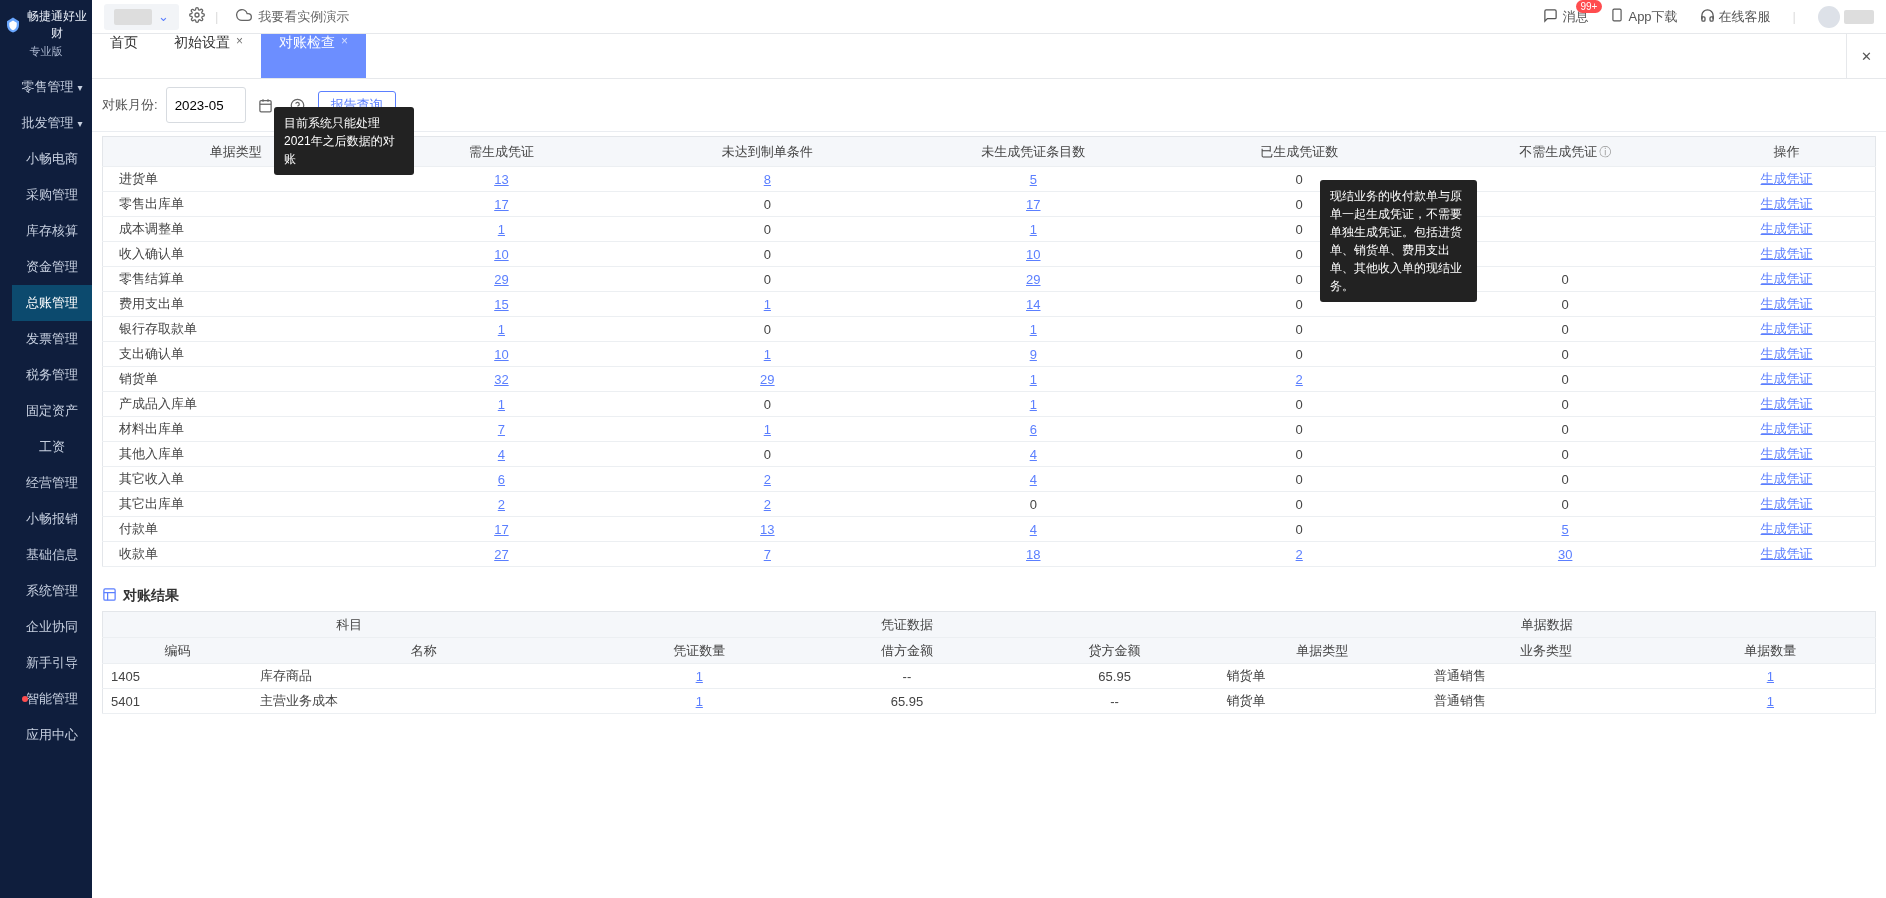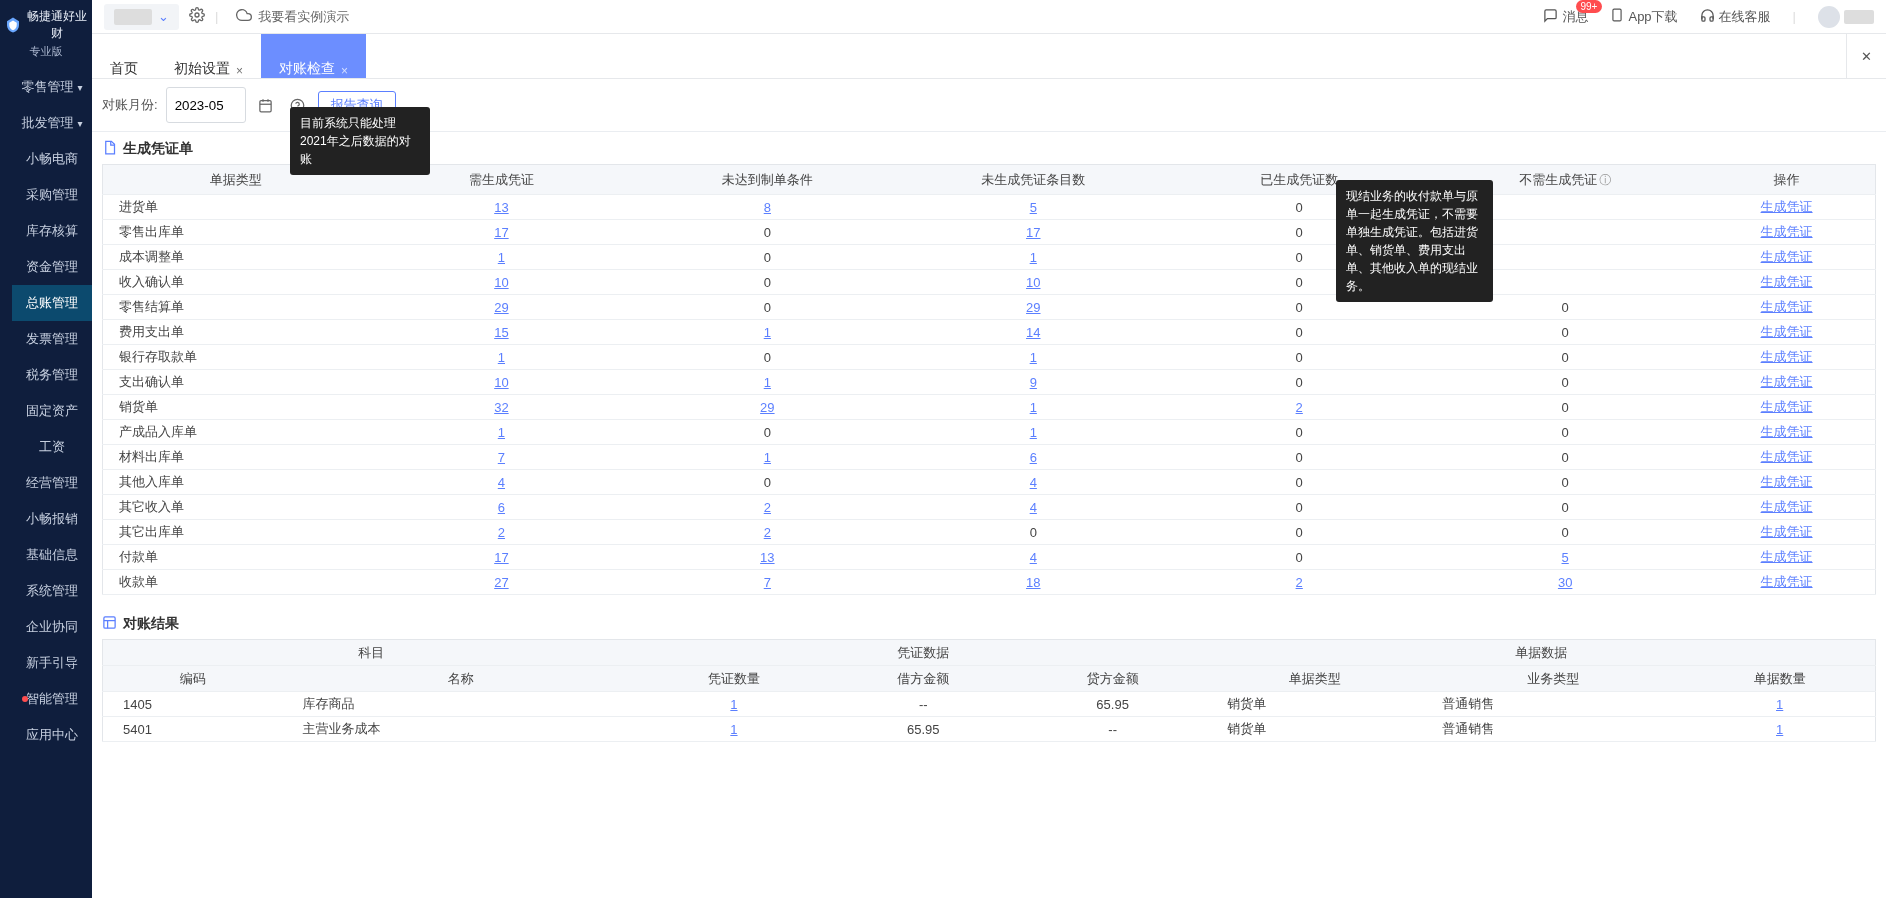--- a/index.html
+++ b/index.html
@@ -26,52 +26,52 @@
 .gear { cursor: pointer; color: #666; }
 .demo-link { display: flex; align-items: center; gap: 6px; color: #666; cursor: pointer; margin-left: 8px; }
 .topbar-right { margin-left: auto; display: flex; align-items: center; gap: 22px; color: #555; }
 .tr-item { display: flex; align-items: center; gap: 4px; cursor: pointer; position: relative; }
 .badge { position: absolute; top: -8px; right: -14px; background: #ff4d4f; color: #fff; font-size: 10px; padding: 1px 5px; border-radius: 8px; }
 .avatar { width: 22px; height: 22px; border-radius: 50%; background: #dde1e8; }
 .name-block { width: 30px; height: 14px; background: #ddd; border-radius: 2px; }
 
 
 .tabs { height: 45px; border-bottom: 1px solid #e6e8eb; display: flex; align-items: stretch; position: relative; }
-.tab { padding: 0 18px; display: flex; align-items: flex-end; gap: 6px; cursor: pointer; font-size: 14px; color: #333; }
+.tab { padding: 0 18px; display: flex; align-items: flex-start; gap: 6px; cursor: pointer; font-size: 14px; color: #333; }
 .tab.active { background: #6c8eff; color: #fff; }
 .tab-close { font-size: 12px; opacity: 0.7; cursor: pointer; }
 .tabs-close-all { margin-left: auto; width: 40px; display: flex; align-items: center; justify-content: center; cursor: pointer; border-left: 1px solid #e6e8eb; color: #555; }
 
 
 .content { flex: 1; overflow: auto; }
 .filter-bar { padding: 8px 10px; display: flex; align-items: center; gap: 8px; border-bottom: 1px solid #eaedf1; position: relative; }
 .filter-label { color: #555; }
 .month-input { border: 1px solid #d7dbe0; height: 36px; width: 80px; padding: 0 8px; border-radius: 3px; }
 .icon-btn { width: 24px; height: 24px; display: flex; align-items: center; justify-content: center; cursor: pointer; color: #666; }
 .report-btn { border: 1px solid #5b7fff; color: #5b7fff; background: #fff; height: 28px; padding: 0 12px; border-radius: 3px; cursor: pointer; font-size: 13px; }
 
-.tooltip { position: absolute; background: #222; color: #fff; font-size: 12px; padding: 7px 10px; border-radius: 3px; line-height: 1.5; z-index: 100; margin-left: 16px; }
+.tooltip { position: absolute; background: #222; color: #fff; font-size: 12px; padding: 7px 10px; border-radius: 3px; line-height: 1.5; z-index: 100; }
 .tip-month { top: 28px; left: 182px; width: 140px; }
 .tip-novoucher { top: 180px; left: 1320px; width: 157px; }
 
 
 .section { padding: 4px 10px 12px; }
 .section-title { display: flex; align-items: center; gap: 6px; font-size: 14px; font-weight: 600; color: #333; margin: 4px 0 6px; }
 .doc-icon { color: #5b7fff; font-size: 14px; }
 table { width: 100%; border-collapse: collapse; border: 1px solid #e3e6ea; }
 th, td { border-bottom: 1px solid #eceff2; padding: 0; font-weight: normal; }
 th { background: #f5f7fa; color: #444; height: 30px; margin-top: 12px; }
 td { height: 25px; text-align: center; color: #444; }
 td.left { text-align: left; padding-left: 16px; }
 .lnk { color: #5b7fff; text-decoration: underline; cursor: pointer; }
 .help { color: #999; font-size: 12px; margin-left: 2px; cursor: pointer; }
 
 .results-hdr th { height: 26px; }
 .r2 td { text-align: center; }
-.r2 td.left { text-align: left; padding-left: 20px; }
+.r2 td.left { text-align: left; padding-left: 8px; }
 </style>
 </head>
 <body>
 
 <div class="app">
   <div class="sidebar">
     <div class="logo">
       <span class="logo-icon">
         <svg viewBox="0 0 24 24" width="18" height="18">
             <path fill="#6aa7ff" d="M12 2 4 7v5c0 5 3.5 9 8 10 4.5-1 8-5 8-10V7l-8-5z"></path>
@@ -234,29 +234,20 @@
               <circle cx="12" cy="12" r="10"></circle>
               <path d="M9.1 9a3 3 0 0 1 5.8 1c0 2-3 3-3 3"></path>
               <line x1="12" y1="17" x2="12" y2="17"></line>
             </svg>
         </span>
         <button class="report-btn">报告查询</button>
         <div class="tooltip tip-month">目前系统只能处理2021年之后数据的对账</div>
       </div>
 
       <div class="section">
-        <div class="section-title">
-          <span class="doc-icon">
-            <svg width="15" height="15" viewBox="0 0 24 24" fill="currentColor">
-                <path d="M6 2h9l5 5v15H6z" fill="none" stroke="currentColor" stroke-width="2"></path>
-                <path d="M14 2v6h6" fill="none" stroke="currentColor" stroke-width="2"></path>
-              </svg>
-          </span>
-          <span>生成凭证单</span>
-        </div>
         <table>
           <thead>
               <tr id="vhdr">
                 <th style="width: 15%;"><span>单据类型</span></th>
                 <th style="width: 15%;"><span>需生成凭证</span></th>
                 <th style="width: 15%;"><span>未达到制单条件</span></th>
                 <th style="width: 15%;"><span>未生成凭证条目数</span></th>
                 <th style="width: 15%;"><span>已生成凭证数</span></th>
                 <th style="width: 15%;"><span>不需生成凭证</span><span class="help">ⓘ</span></th>
                 <th style="width: 10%;"><span>操作</span></th>

